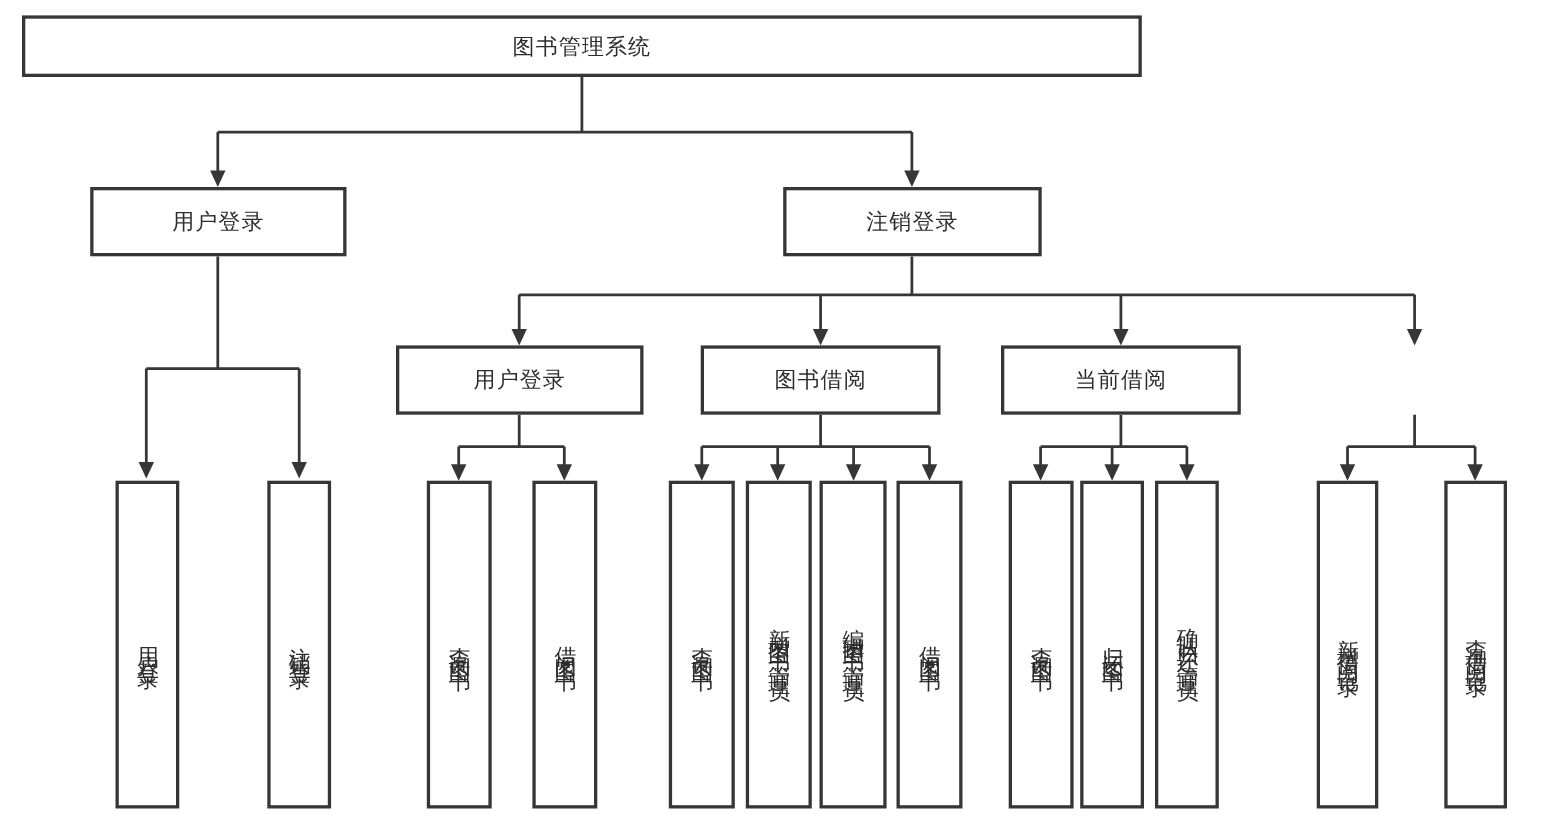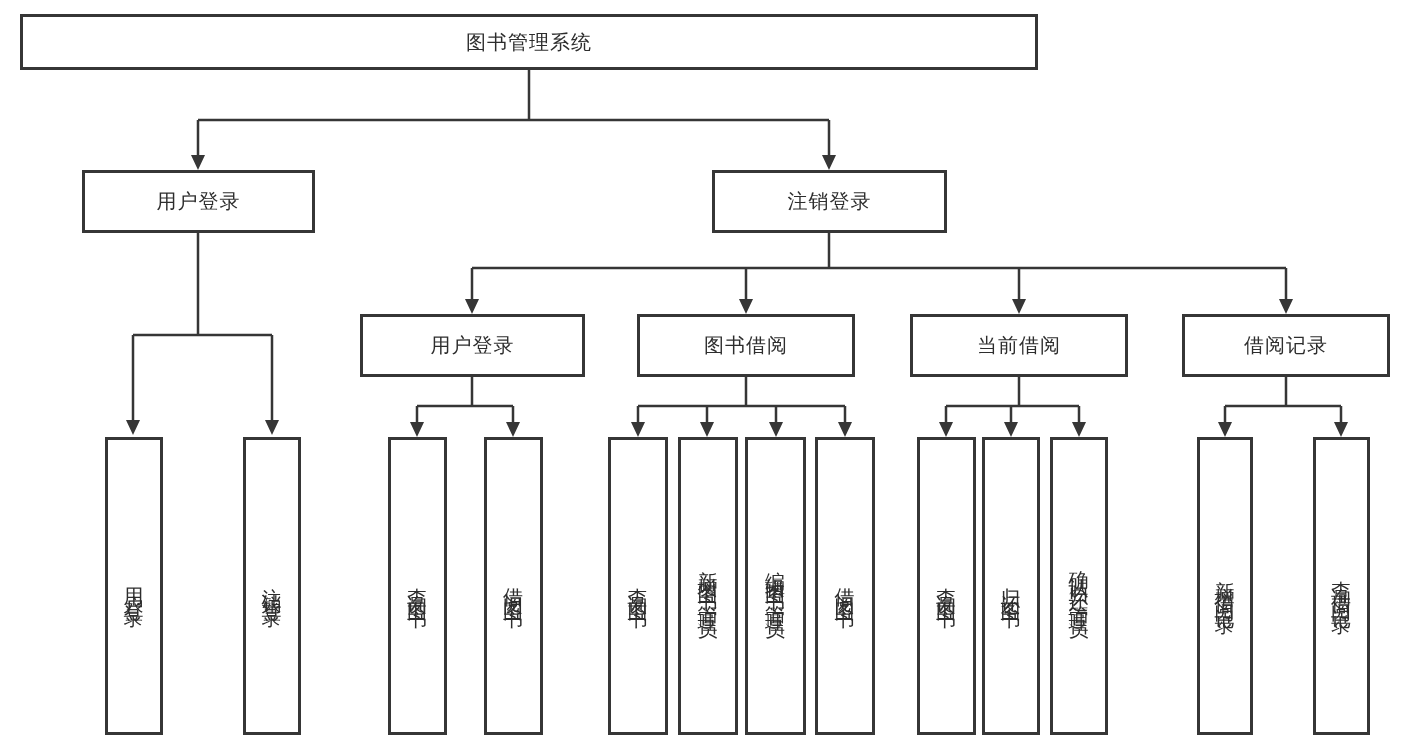--- a/index.html
+++ b/index.html
@@ -113,21 +113,20 @@
   </svg>
 
   <div class="node" style="left:20px; top:14px; width:1018px; height:56px;">图书管理系统</div>
 
   <div class="node" style="left:82px; top:170px; width:233px; height:63px;">用户登录</div>
   <div class="node" style="left:712px; top:170px; width:235px; height:63px;">注销登录</div>
 
   <div class="node" style="left:360px; top:314px; width:225px; height:63px;">用户登录</div>
   <div class="node" style="left:637px; top:314px; width:218px; height:63px;text-align:right;">图书借阅</div>
   <div class="node" style="left:910px; top:314px; width:218px; height:63px;">当前借阅</div>
-  <div class="node" style="left:1182px; top:314px; width:208px; height:63px;">借阅记录</div>
 
   <div class="leaf" style="left:105px; width:58px;">用户登录</div>
   <div class="leaf" style="left:243px; width:58px;">注销登录</div>
 
   <div class="leaf" style="left:388px; width:59px;">查询图书</div>
   <div class="leaf" style="left:484px; width:59px;">借阅图书</div>
 
   <div class="leaf" style="left:608px; width:60px;">查询图书</div>
   <div class="leaf" style="left:678px; width:60px;">新增图书（管理员）</div>
   <div class="leaf" style="left:745px; width:61px;">编辑图书（管理员）</div>

